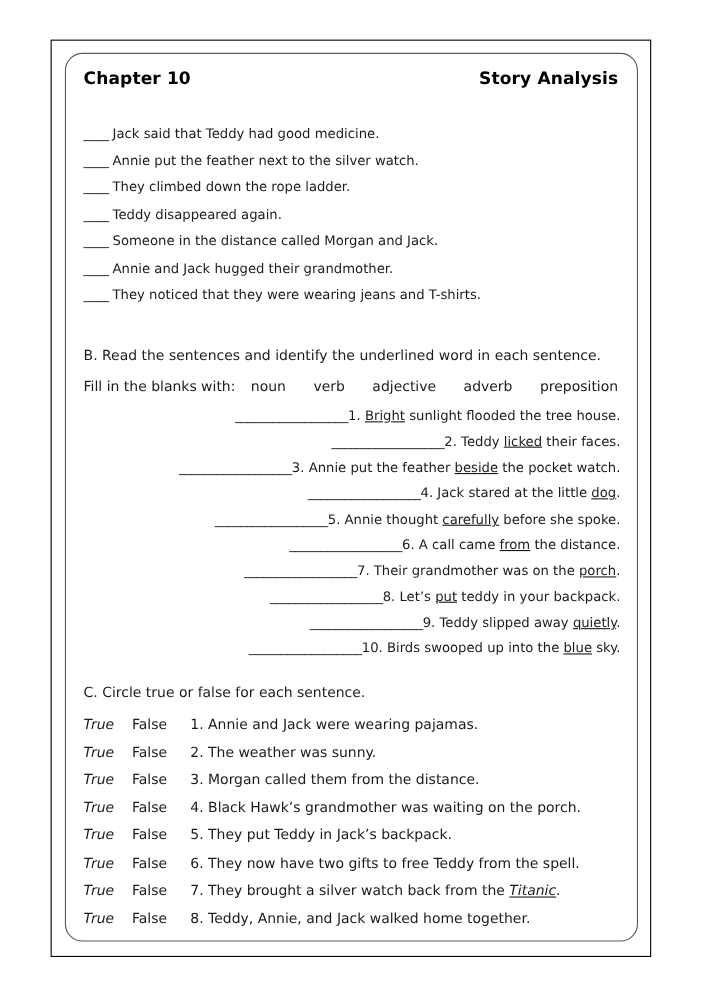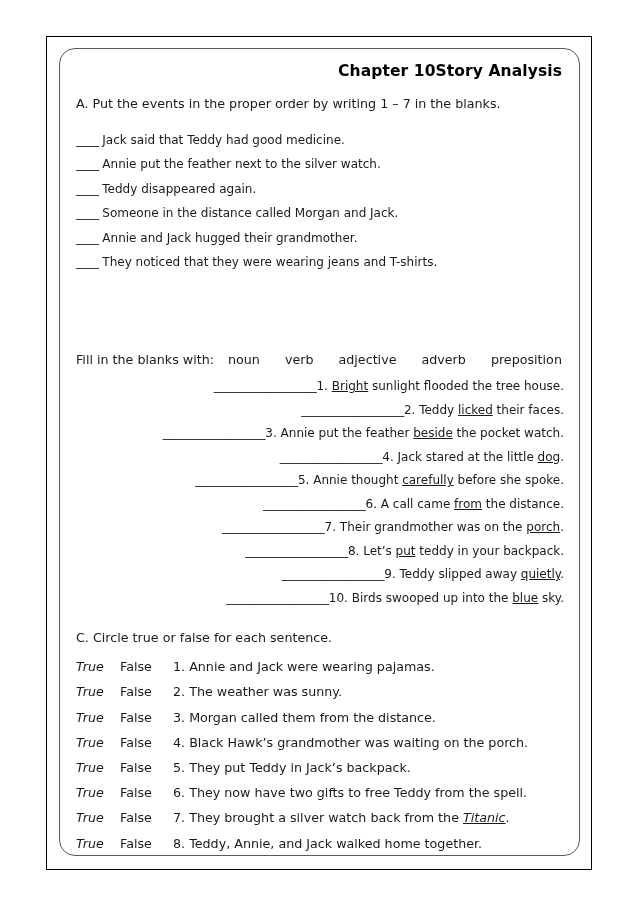--- a/index.html
+++ b/index.html
@@ -46,21 +46,21 @@
     top: 48px;
     width: 521px;
     height: 808px;
     box-sizing: border-box;
     padding: 14px 16px 0 15px;
   }
 
   
   .header {
     display: flex;
-    justify-content: flex-end;
+    justify-content: space-between;
     align-items: baseline;
     font-weight: bold;
     font-size: 15.5px;
     letter-spacing: 0.1px;
     color: #000;
     margin-bottom: 18px;
     padding: 0 2px;
   }
 
   
@@ -83,21 +83,20 @@
   .gap-sm { height: 10px; }
 
   
   .bank-row {
     font-size: 12.7px;
     line-height: 1.0;
     padding-left: 2px;
     display: flex;
     align-items: baseline;
     margin-bottom: 4px;
-    margin-top: 33px;
   }
   .bank-lead { white-space: pre; }
   .bank-words {
     display: flex;
     gap: 25px;
     margin-left: 14px;
   }
 
   
   .b-item {
@@ -139,35 +138,36 @@
 <div class="inner-frame"></div>
 
 <div class="sheet">
 
   <div class="header">
     <span>Chapter 10</span>
     <span>Story Analysis</span>
   </div>
 
   <div>
-    <div class="prompt">A. Put the events in the proper order by writing 1 – 7 in the blanks.</div>
     <div class="gap-md"></div>
     <div id="a-items">
         <div class="a-item"><span class="blank-rule">____ </span><span>Jack said that Teddy had good medicine.</span></div>
         <div class="a-item"><span class="blank-rule">____ </span><span>Annie put the feather next to the silver watch.</span></div>
+        <div class="a-item"><span class="blank-rule">____ </span><span>They climbed down the rope ladder.</span></div>
         <div class="a-item"><span class="blank-rule">____ </span><span>Teddy disappeared again.</span></div>
         <div class="a-item"><span class="blank-rule">____ </span><span>Someone in the distance called Morgan and Jack.</span></div>
         <div class="a-item"><span class="blank-rule">____ </span><span>Annie and Jack hugged their grandmother.</span></div>
         <div class="a-item"><span class="blank-rule">____ </span><span>They noticed that they were wearing jeans and T-shirts.</span></div>
       </div>
   </div>
 
   <div class="gap-lg"></div>
 
   <div>
+    <div class="prompt">B. Read the sentences and identify the underlined word in each sentence.</div>
     <div class="gap-sm"></div>
     <div class="bank-row">
       <span class="bank-lead">Fill in the blanks with:</span>
       <span class="bank-words" id="bank-words">
           <span>noun</span>
           <span>verb</span>
           <span>adjective</span>
           <span>adverb</span>
           <span>preposition</span>
         </span>

